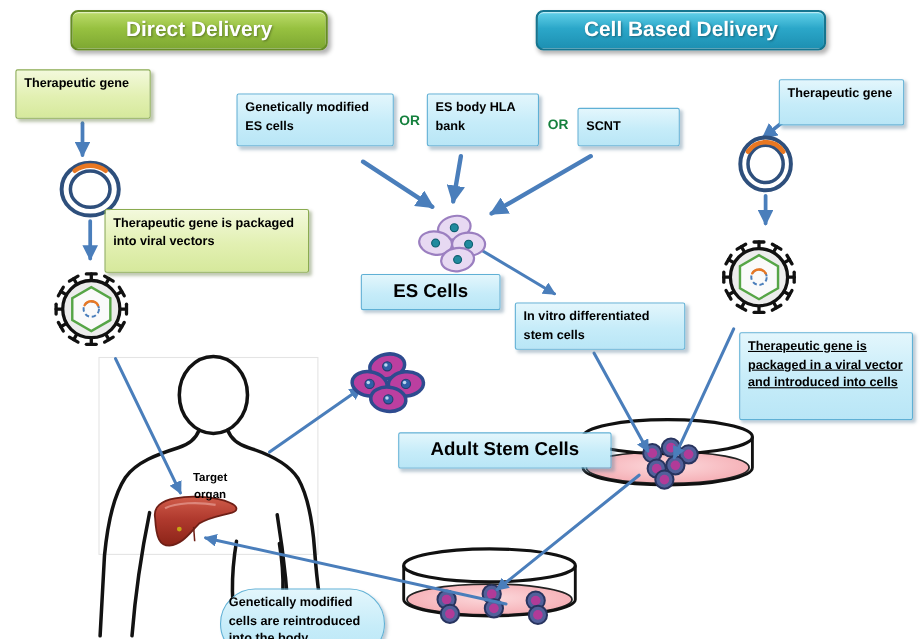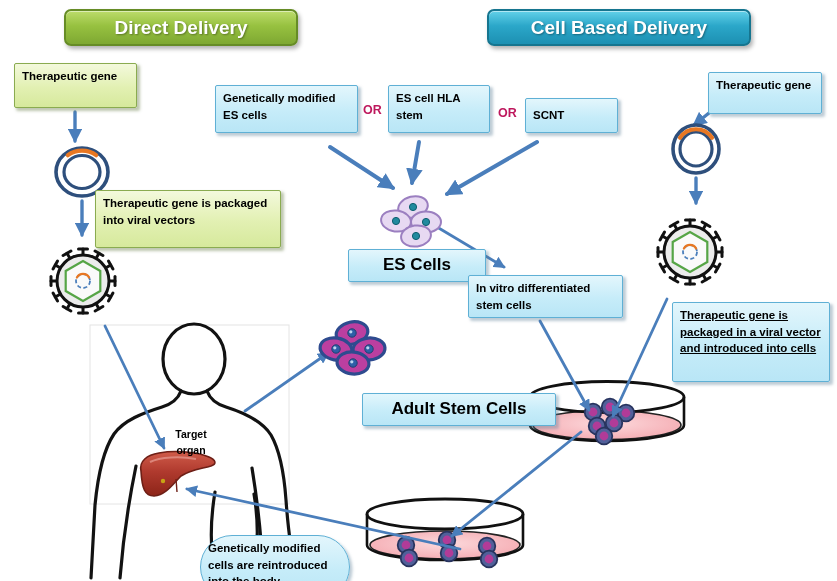--- a/index.html
+++ b/index.html
@@ -13,21 +13,21 @@
   .blue{background:linear-gradient(180deg,#e3f6fc 0%,#c6ecf9 55%,#b9e6f6 100%);
         border:1.5px solid #5fb0d5;box-shadow:2.5px 2.5px 3px rgba(90,125,150,.4);}
   .label-big{font-size:17px;display:flex;align-items:center;justify-content:center;text-align:center;}
   .hdr{position:absolute;display:flex;align-items:center;justify-content:center;color:#fff;
        font-weight:bold;font-size:19px;border-radius:7px;text-shadow:1px 1px 2px rgba(0,0,0,.35);
        box-sizing:border-box;}
   .hdr-green{background:linear-gradient(180deg,#bcdc6b 0%,#97c140 45%,#7ea832 100%);
        border:2px solid #668c26;box-shadow:2px 3px 4px rgba(0,0,0,.3),inset 0 1px 0 rgba(255,255,255,.5);}
   .hdr-blue{background:linear-gradient(180deg,#62d1e9 0%,#2ba7c9 45%,#1d90b2 100%);
        border:2px solid #16758f;box-shadow:2px 3px 4px rgba(0,0,0,.3),inset 0 1px 0 rgba(255,255,255,.5);}
-  .or{position:absolute;font-weight:bold;font-size:12.5px;color:#be185d;}
+  .or{position:absolute;font-weight:bold;font-size:12.5px;color:#15803d;}
   .small-label{position:absolute;font-weight:bold;font-size:10.5px;line-height:1.55;color:#000;}
 </style>
 </head>
 <body>
 
 <div id="stage">
 
 <svg width="837" height="581" viewBox="0 0 837 581">
   <defs>
     <marker id="ah" viewBox="0 0 10 10" refX="8.5" refY="5" markerWidth="4.2" markerHeight="4.2" orient="auto">
@@ -311,23 +311,23 @@
 
 <div class="hdr hdr-green" style="left:28px;top:9px;width:234px;height:37px;margin-left:36px;">Direct Delivery</div>
 <div class="hdr hdr-blue" style="left:487px;top:9px;width:264px;height:37px;">Cell Based Delivery</div>
 
 <div class="box green" style="left:14px;top:63px;width:123px;height:45px;">Therapeutic gene</div>
 <div class="box green" style="left:95px;top:190px;width:186px;height:58px;">Therapeutic gene is packaged into viral vectors</div>
 <div class="small-label" style="left:164px;top:426px;width:54px;text-align:center;">Target organ</div>
 
 <div class="box blue" style="left:215px;top:85px;width:143px;height:48px;">Genetically modified ES cells</div>
 <div class="or" style="left:363px;top:103px;">OR</div>
-<div class="box blue" style="left:388px;top:85px;width:102px;height:48px;">ES cell HLA stem</div>
+<div class="box blue" style="left:388px;top:85px;width:102px;height:48px;">ES body HLA bank</div>
 <div class="or" style="left:498px;top:106px;">OR</div>
 <div class="box blue" style="left:525px;top:98px;width:93px;height:35px;display:flex;align-items:center;">SCNT</div>
-<div class="box blue label-big" style="left:348px;top:249px;width:138px;height:33px;">ES Cells</div>
+<div class="box blue label-big" style="left:328px;top:249px;width:127px;height:33px;">ES Cells</div>
 <div class="box blue" style="left:468px;top:275px;width:155px;height:43px;">In vitro differentiated stem cells</div>
 <div class="box blue label-big" style="left:315px;top:393px;width:194px;height:33px;margin-left:47px;">Adult Stem Cells</div>
 <div class="box blue" style="left:708px;top:72px;width:114px;height:42px;">Therapeutic gene</div>
 <div class="box blue" style="left:672px;top:302px;width:158px;height:80px;text-decoration:underline;">Therapeutic gene is packaged in a viral vector and introduced into cells</div>
 <div class="box blue" style="left:200px;top:535px;width:150px;height:64px;border-radius:32px;">Genetically modified cells are reintroduced into the body</div>
 
 </div>
 
 </body></html>

